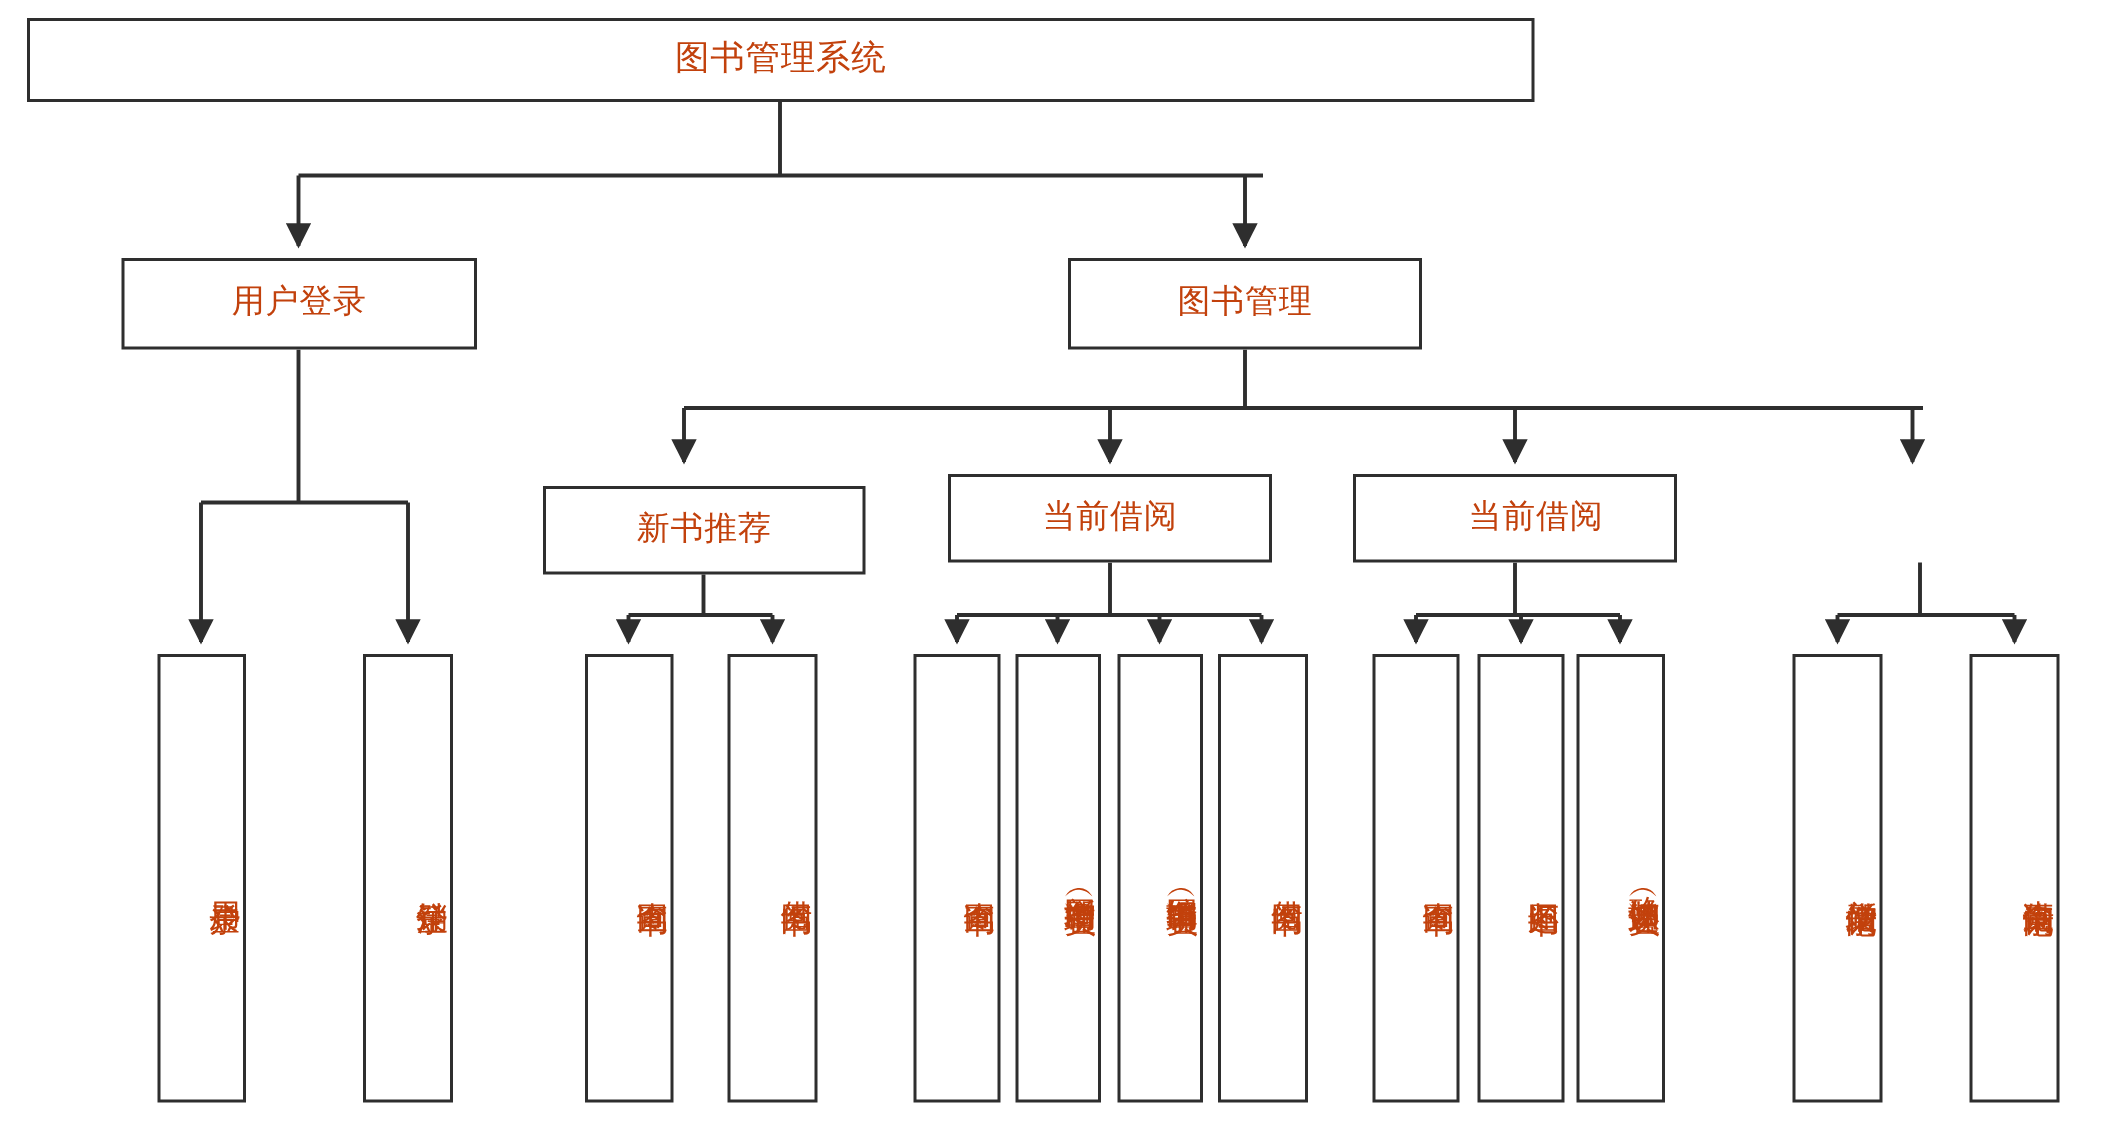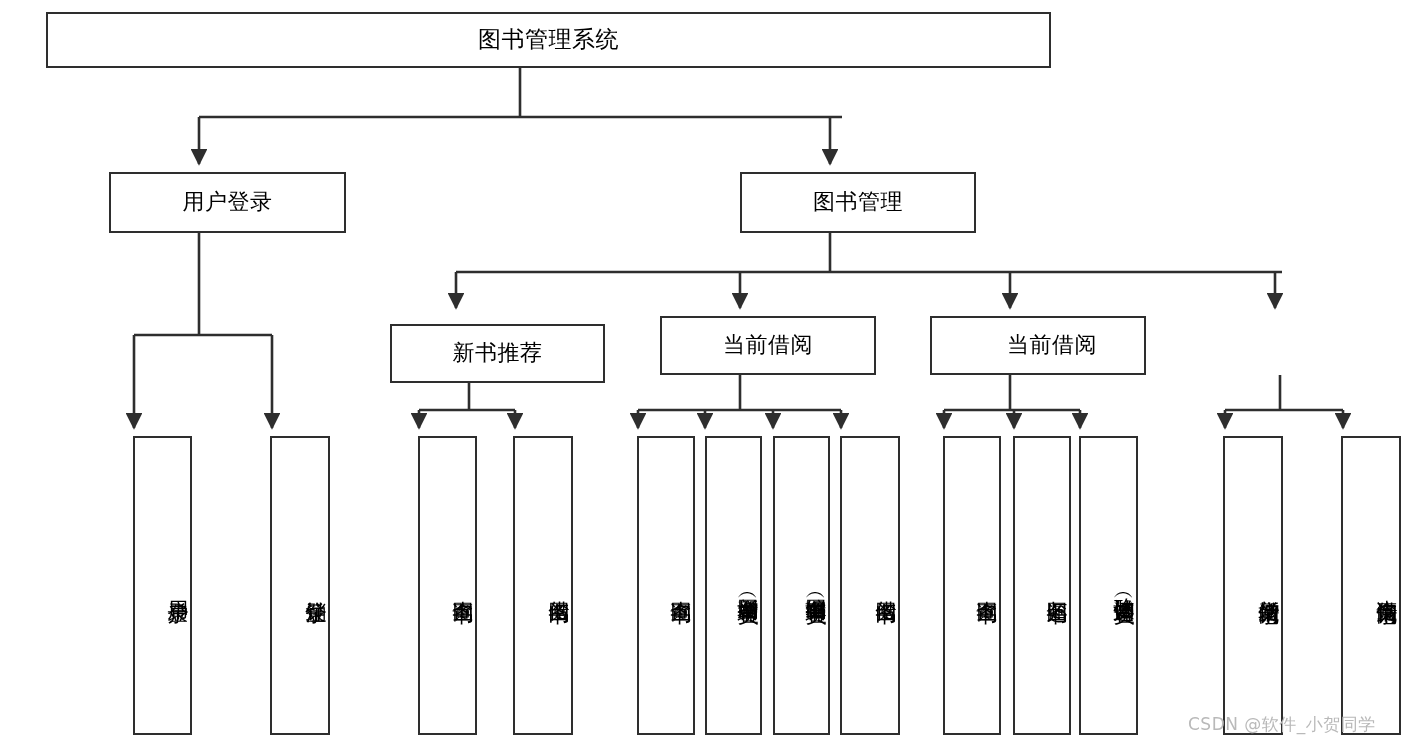--- a/index.html
+++ b/index.html
@@ -27,22 +27,21 @@
     pointer-events: none;
   }
   .node {
     position: absolute;
     box-sizing: border-box;
     background: #ffffff;
     border: 2.4px solid #2e2e2e;
     display: flex;
     align-items: center;
     justify-content: center;
-    color: #000000;
-    margin-left: 28px;
+    color: #c2410c;
   }
   .node.h {
     font-size: 22px;
     line-height: 1.1;
     letter-spacing: 0.5px;
   }
   .node.root {
     font-size: 23px;
   }
   .node.v {
@@ -184,15 +183,14 @@
     <span>确认归还（管理员）</span>
   </div>
 
   <div class="node v" style="left:1195px; top:436px; width:60px; height:299px;">
     <span>新增借阅记录</span>
   </div>
   <div class="node v" style="left:1313px; top:436px; width:60px; height:299px;">
     <span>查询借阅记录</span>
   </div>
 
-  <div class="watermark">CSDN @软件_小贺同学</div>
 
 </div>
 
 </body></html>

